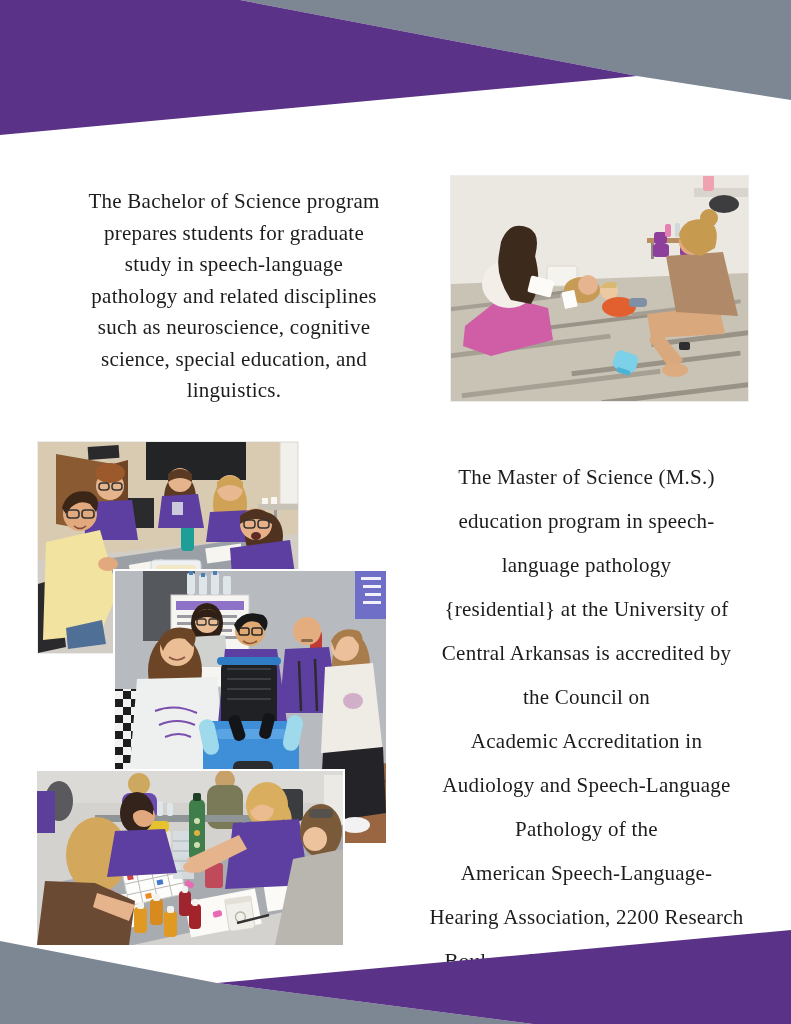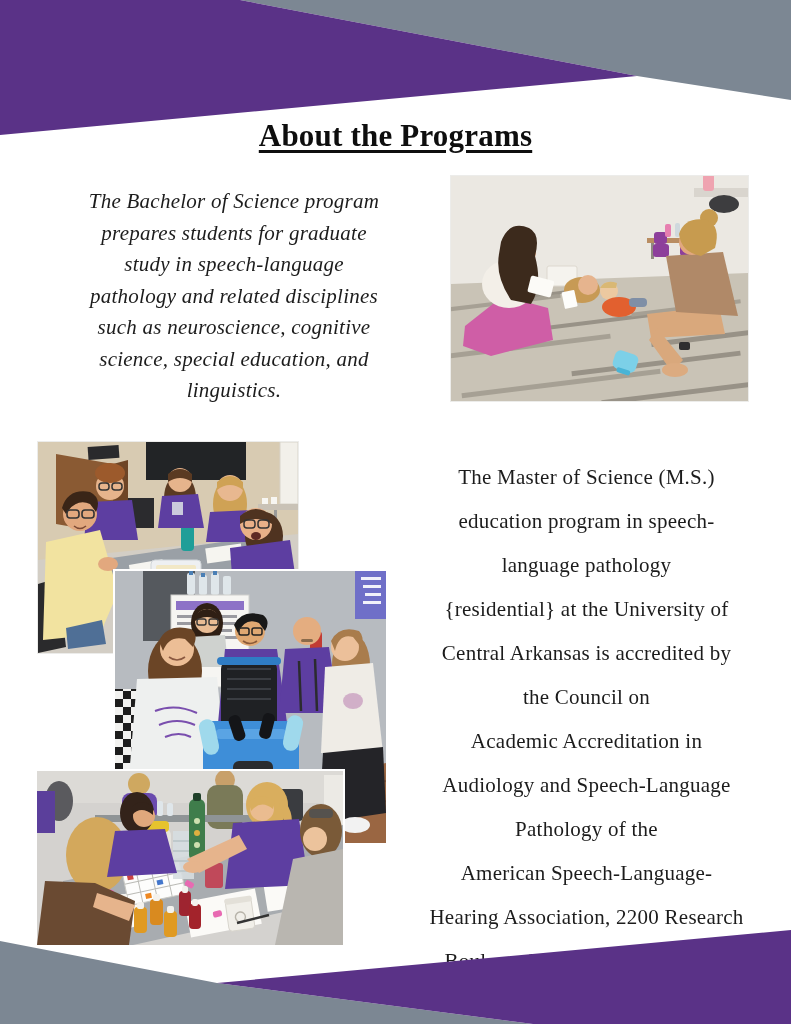--- a/index.html
+++ b/index.html
@@ -13,40 +13,39 @@
   .title{
     position:absolute;top:118px;left:0;width:791px;margin:0;
     text-align:center;font-size:31px;font-weight:700;color:#0e0e0e;
     text-decoration:underline;text-decoration-thickness:3px;text-underline-offset:4px;
     letter-spacing:.2px;
   }
   .para{
     position:absolute;margin:0;text-align:center;white-space:pre-line;
     font-size:21px;color:#1c1c1c;letter-spacing:.25px;
   }
-  .para.bachelor{left:35px;top:186px;width:398px;line-height:31.5px;font-style:italic;}
+  .para.bachelor{left:35px;top:186px;width:398px;line-height:31.5px;}
   .para.master{left:388px;top:455px;width:397px;line-height:44px;}
   .photo{position:absolute;margin:0;padding:0;overflow:hidden;}
   .photo svg{display:block;}
   .photo.therapy{left:450px;top:175px;width:297px;height:225px;border:1px solid #ececea;}
   .photo.classroom{left:37px;top:441px;width:260px;height:211px;border:1px solid #ececea;z-index:1;}
   .photo.adapted{left:113px;top:569px;width:271px;height:272px;border:2px solid #ffffff;z-index:2;}
   .photo.tasting{left:35px;top:769px;width:306px;height:174px;border:2px solid #ffffff;z-index:3;}
 </style>
 </head>
 <body>
 
 <div class="page">
 
   <svg class="banner top" viewBox="0 0 791 140" preserveAspectRatio="none" aria-hidden="true">
     <polygon points="240,0 791,0 791,100 637,76" fill="#7c8793"></polygon>
     <polygon points="0,0 240,0 637,76 0,135" fill="#5a3287"></polygon>
   </svg>
 
-  <h1 class="title">About the Programs</h1>
 
   <p class="para bachelor">The Bachelor of Science program
 prepares students for graduate
 study in speech-language
 pathology and related disciplines
 such as neuroscience, cognitive
 science, special education, and
 linguistics.</p>
 
   <p class="para master">The Master of Science (M.S.)

